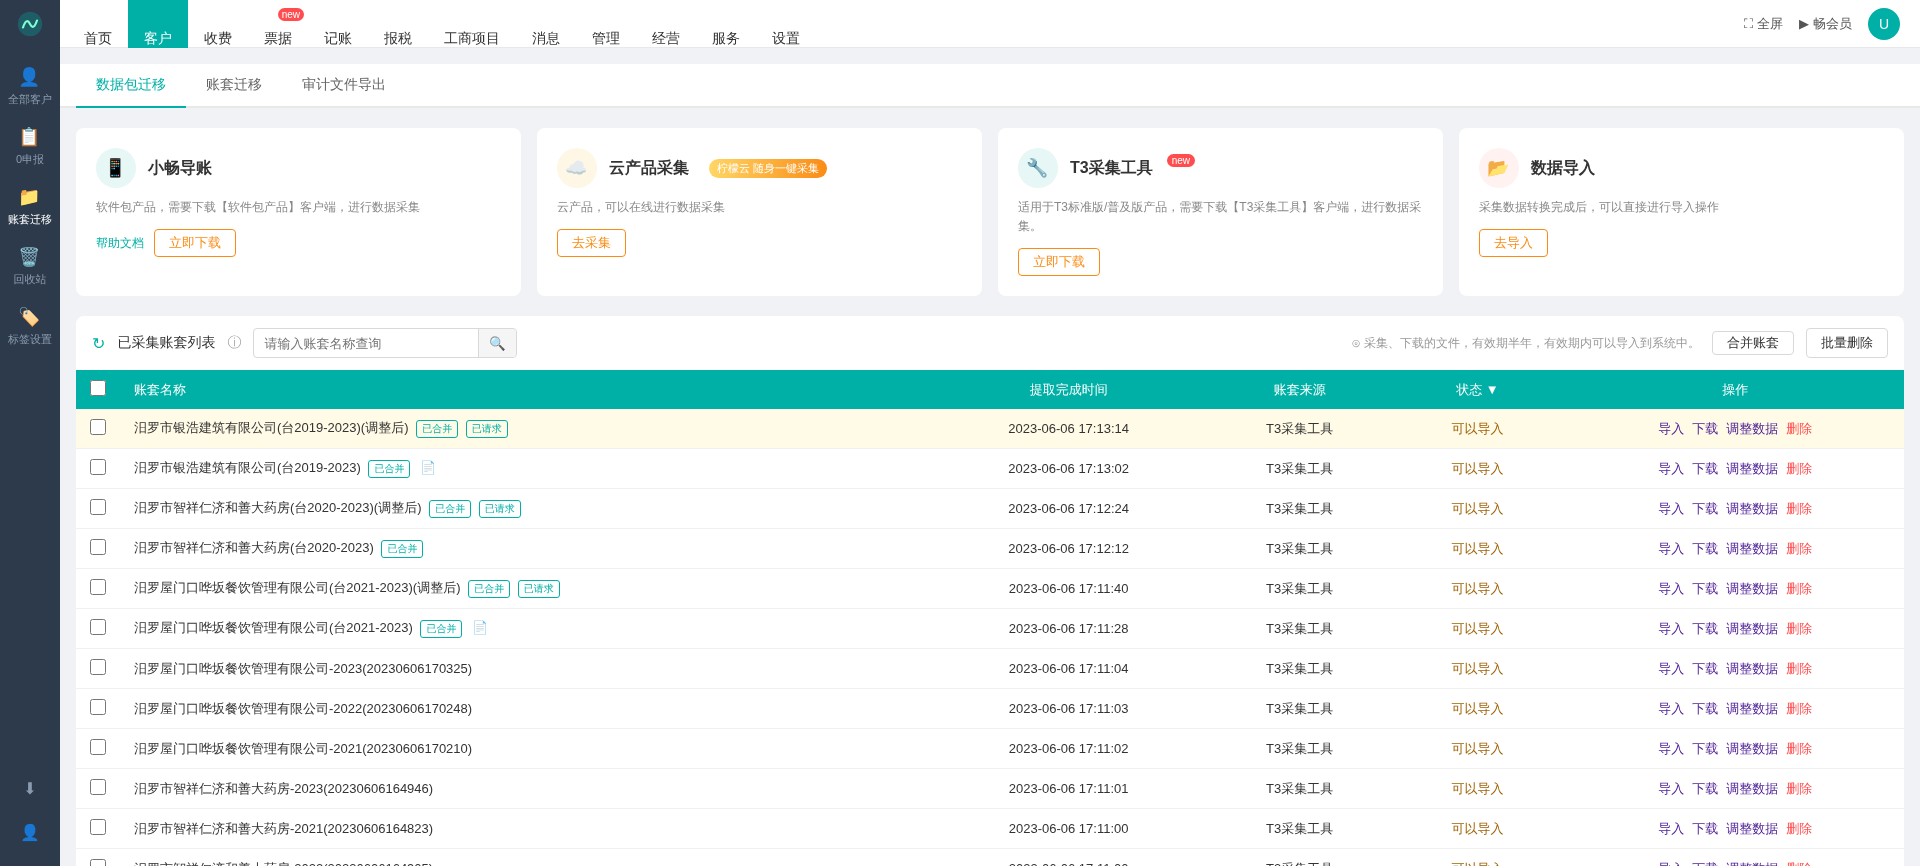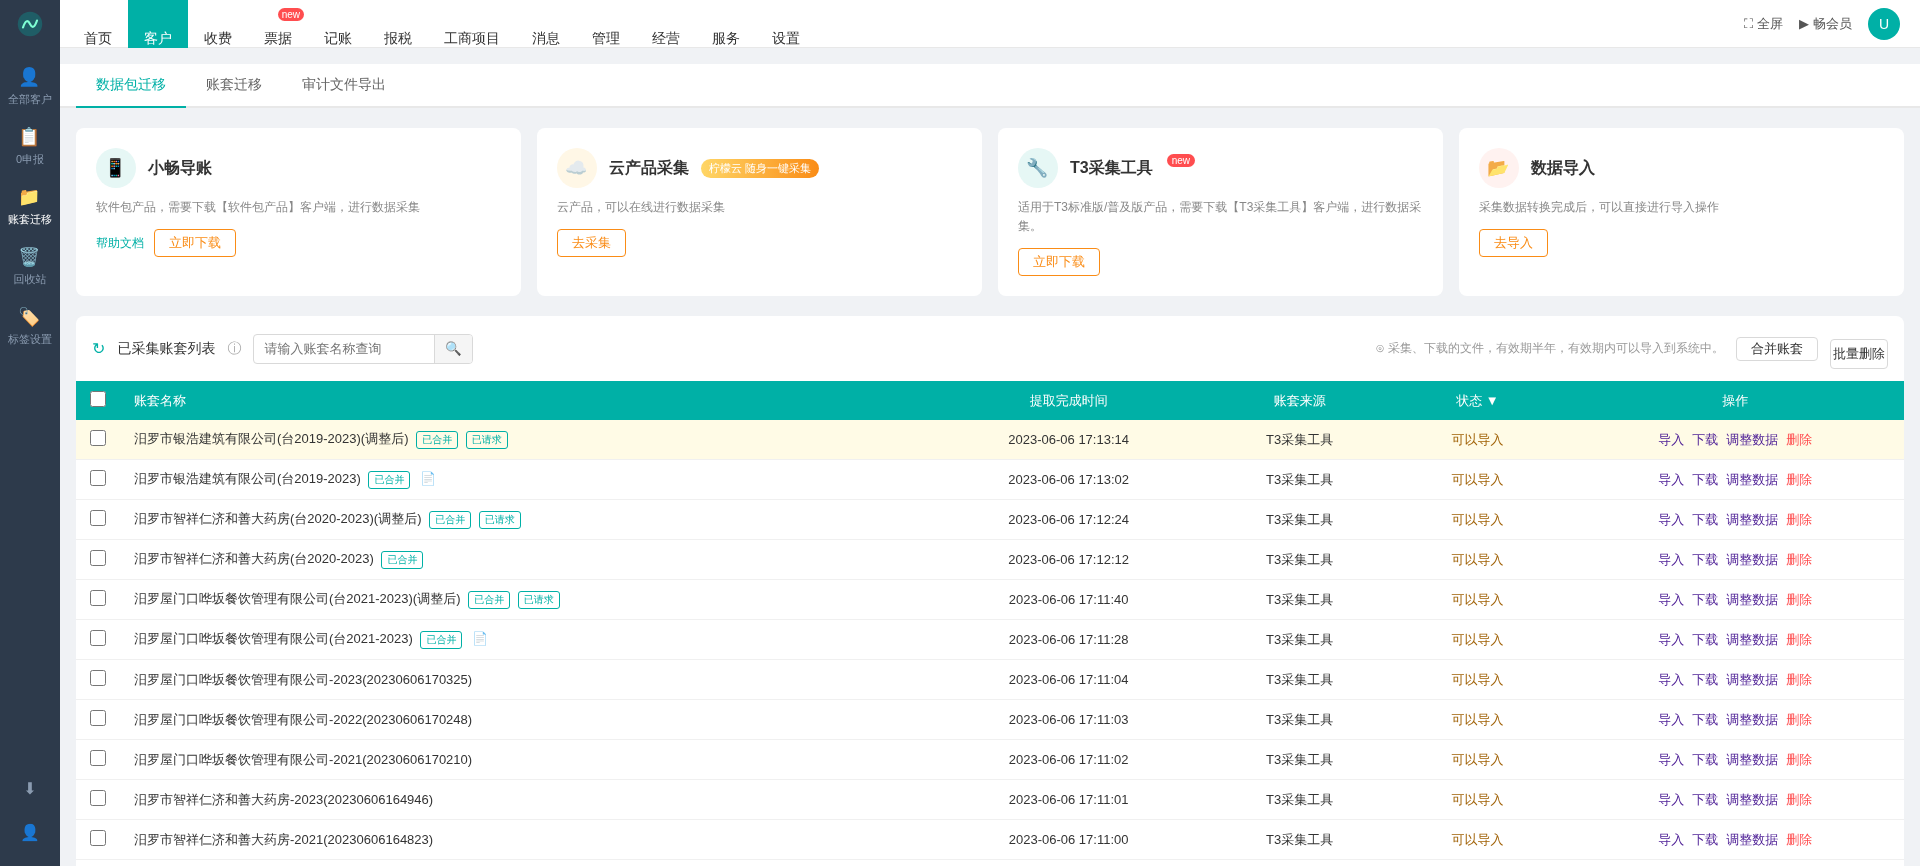--- a/index.html
+++ b/index.html
@@ -36,41 +36,41 @@
     
     .cards-row { display: grid; grid-template-columns: 1fr 1fr 1fr 1fr; gap: 16px; margin-bottom: 20px; }
     .card { background: #fff; border-radius: 8px; padding: 20px; min-height: 120px; }
     .card-header { display: flex; align-items: center; gap: 12px; margin-bottom: 10px; }
     .card-icon { width: 40px; height: 40px; border-radius: 50%; display: flex; align-items: center; justify-content: center; font-size: 18px; flex-shrink: 0; }
     .card-icon.green { background: #e6f7f5; color: #00b0a6; }
     .card-icon.orange { background: #fff7e6; color: #fa8c16; }
     .card-icon.teal { background: #e6f7f5; color: #13c2c2; }
     .card-icon.red { background: #fff2f0; color: #ff4d4f; }
     .card-title { font-size: 16px; font-weight: 600; color: #333; }
-    .card-badge { background: linear-gradient(90deg, #ffd666, #fa8c16); color: #fff; font-size: 11px; padding: 2px 8px; border-radius: 10px; }
+    .card-badge { background: linear-gradient(90deg, #ffd666, #fa8c16); color: #fff; font-size: 11px; padding: 2px 8px; border-radius: 10px; margin-left: 8px; }
     .card-badge-new { background: #ff4d4f; color: #fff; font-size: 10px; padding: 1px 5px; border-radius: 8px; position: relative; top: -8px; margin-left: 2px; }
     .card-desc { font-size: 12px; color: #888; line-height: 1.6; margin-bottom: 12px; }
     .card-actions { display: flex; gap: 10px; align-items: center; }
     .btn-link { font-size: 12px; color: #00b0a6; cursor: pointer; text-decoration: none; }
     .btn-outline { border: 1px solid #fa8c16; color: #fa8c16; background: #fff; padding: 4px 14px; border-radius: 4px; font-size: 13px; cursor: pointer; }
 
     
     .table-section { background: #fff; border-radius: 8px; }
     .table-toolbar { display: flex; align-items: center; justify-content: space-between; padding: 12px 16px; }
     .table-toolbar-left { display: flex; align-items: center; gap: 12px; }
     .table-title { font-size: 14px; font-weight: 500; color: #333; display: flex; align-items: center; gap: 6px; }
     .refresh-icon { color: #00b0a6; cursor: pointer; font-size: 16px; }
     .help-icon { color: #aaa; cursor: pointer; font-size: 14px; }
-    .search-box { display: flex; align-items: center; border: 1px solid #d9d9d9; border-radius: 4px; overflow: hidden; height: 30px; }
+    .search-box { display: flex; align-items: center; border: 1px solid #d9d9d9; border-radius: 4px; overflow: hidden; height: 30px; gap: 44px; }
     .search-input { border: none; outline: none; padding: 0 10px; font-size: 13px; width: 180px; color: #999; }
     .search-btn { background: #f5f5f5; border: none; border-left: 1px solid #d9d9d9; padding: 0 10px; cursor: pointer; height: 30px; color: #666; }
     .table-toolbar-right { display: flex; align-items: center; gap: 12px; }
     .hint-text { font-size: 12px; color: #999; display: flex; align-items: center; gap: 4px; }
     .btn-merge { background: #fff; border: 1px solid #d9d9d9; color: #333; padding: 2px 14px; border-radius: 4px; font-size: 13px; cursor: pointer; }
-    .btn-batch-delete { background: #fff; border: 1px solid #d9d9d9; color: #333; padding: 5px 2px; border-radius: 4px; font-size: 13px; cursor: pointer; margin-top: 11px; }
+    .btn-batch-delete { background: #fff; border: 1px solid #d9d9d9; color: #333; padding: 5px 14px; border-radius: 4px; font-size: 13px; cursor: pointer; }
 
     
     .data-table { width: 100%; border-collapse: collapse; }
     .data-table thead { background: #00b0a6; color: #fff; }
     .data-table thead th { padding: 10px 14px; text-align: center; font-weight: 500; font-size: 13px; white-space: nowrap; }
     .data-table thead th:first-child { width: 40px; }
     .data-table thead th.left { text-align: left; }
     .data-table tbody tr { border-bottom: 1px solid #f0f0f0; }
     .data-table tbody tr.highlight { background: #fffbe6; }
     .data-table tbody td { padding: 10px 14px; font-size: 13px; color: #333; text-align: center; white-space: nowrap; }

